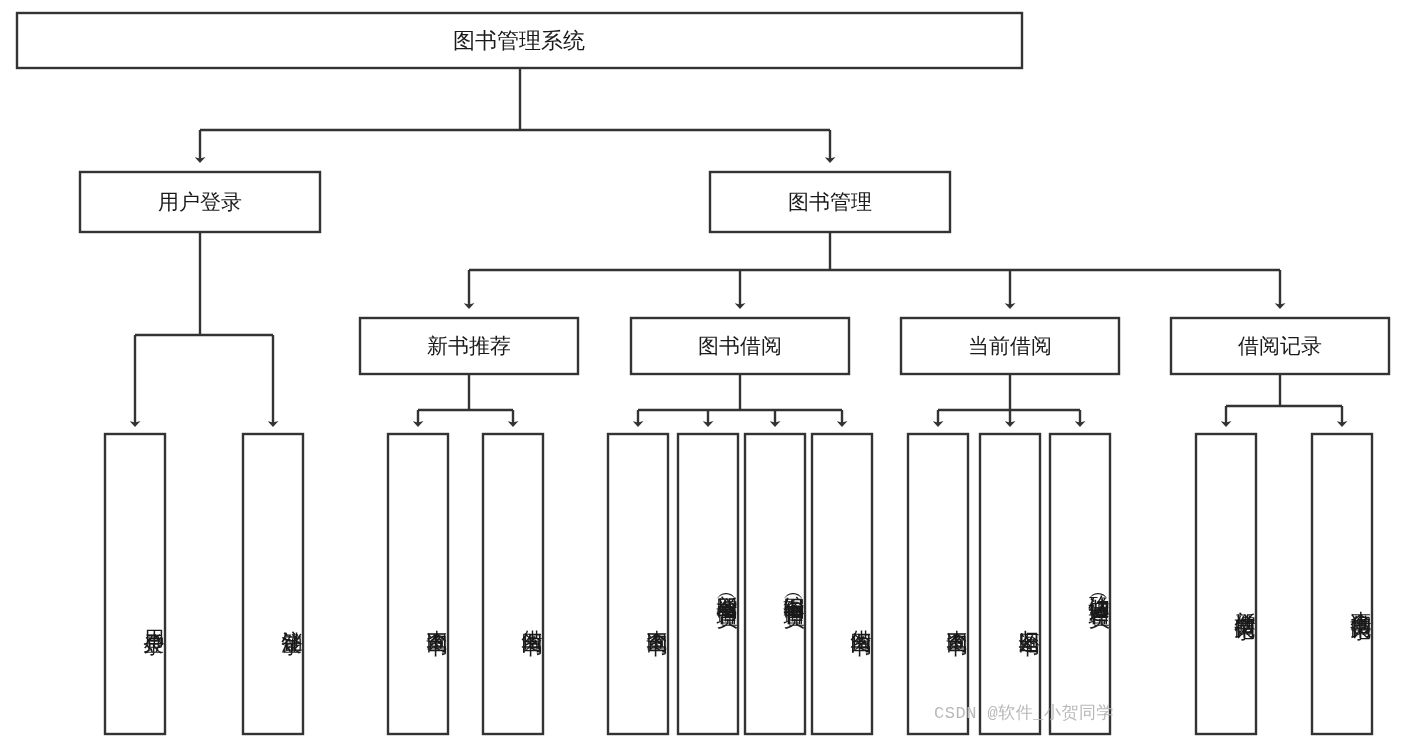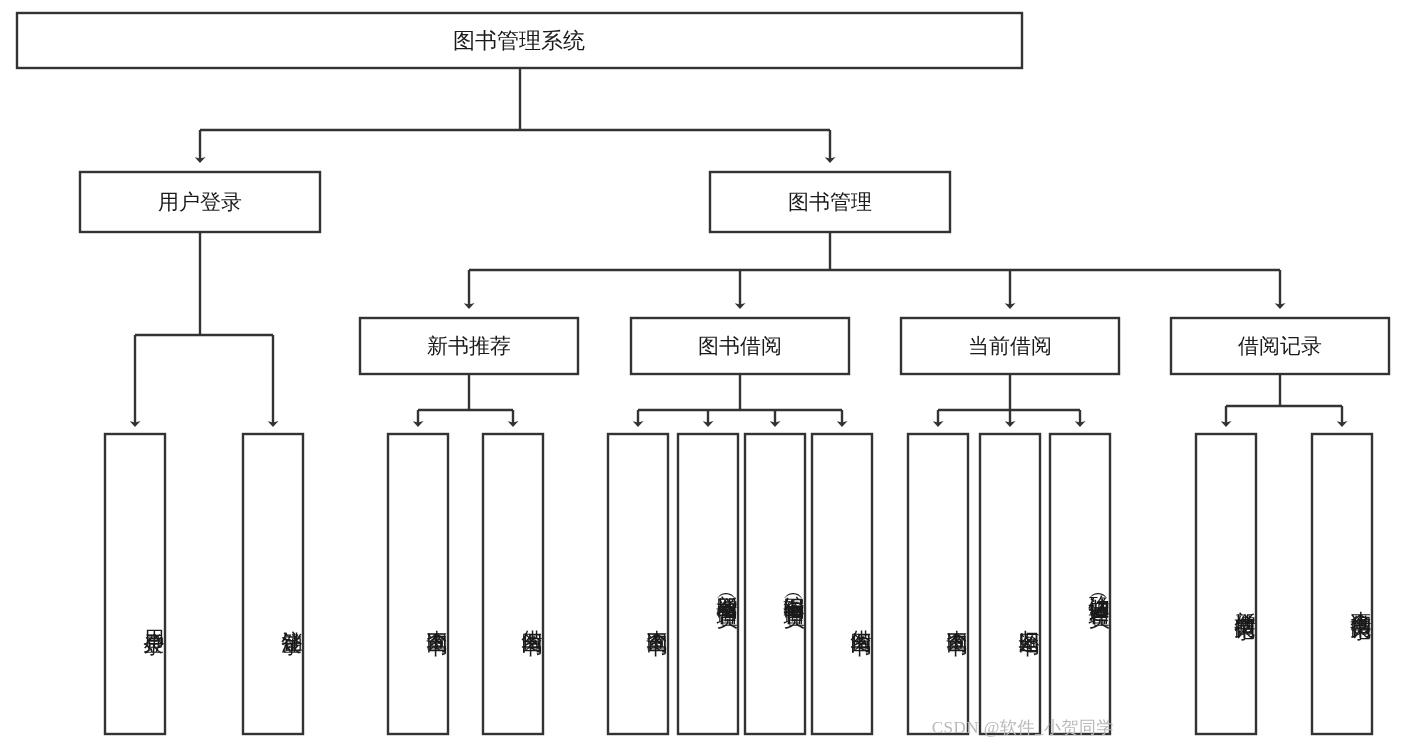--- a/index.html
+++ b/index.html
@@ -61,22 +61,22 @@
     line-height: 1;
     display: flex;
     align-items: flex-start;
     justify-content: center;
     white-space: nowrap;
     pointer-events: none;
   }
   .watermark {
     position: absolute;
     right: 14px;
-    bottom: 8px;
-    font-family: Liberation Serif, serif;
+    bottom: 23px;
+    font-family: Liberation Mono, monospace;
     font-size: 17px;
     color: #b9b9b9;
     letter-spacing: 0.5px;
     white-space: nowrap;
   }
 </style>
 </head>
 <body>
 
 <div id="diagram-root">

